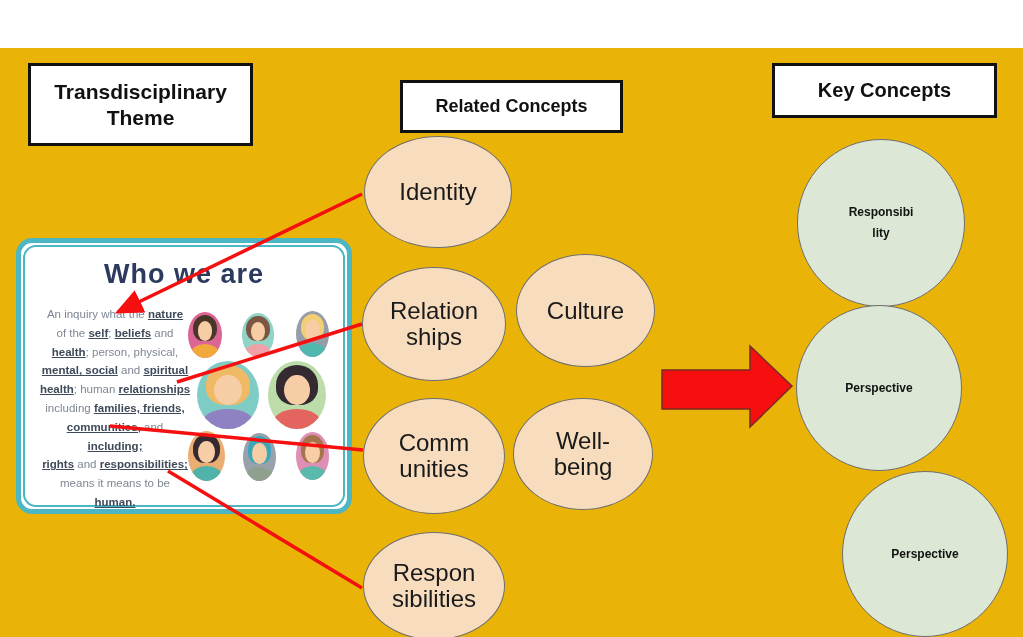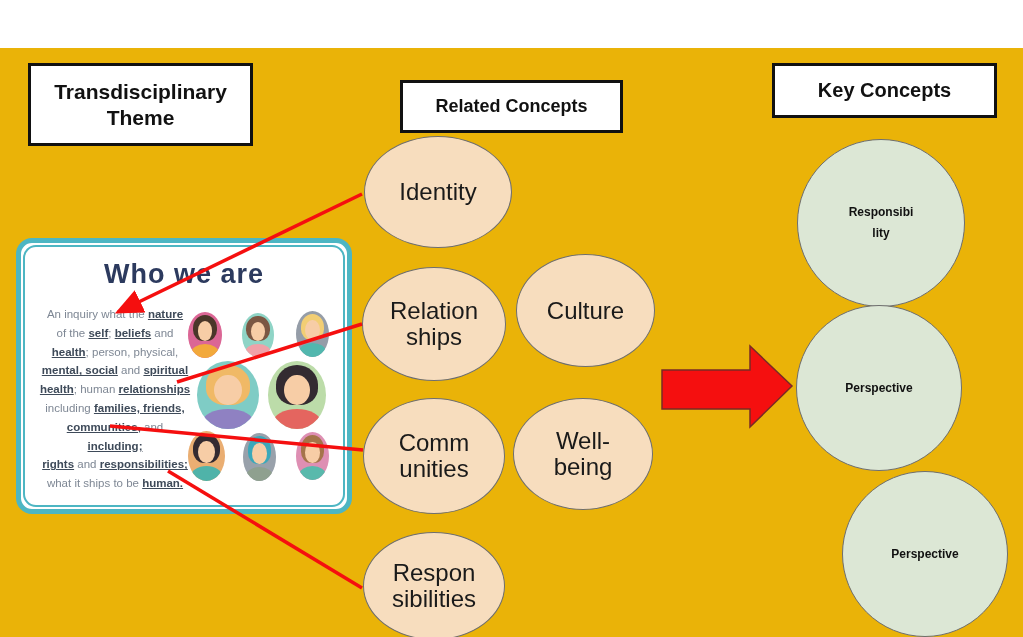--- a/index.html
+++ b/index.html
@@ -58,21 +58,21 @@
       <div id="card-title">Who we are</div>
       <div id="card-desc">
           <div><span>An inquiry what the </span><span class="b">nature</span></div>
           <div><span>of the </span><span class="b">self</span><span>; </span><span class="b">beliefs</span><span> and</span></div>
           <div><span class="b">health</span><span>; person, physical,</span></div>
           <div><span class="b">mental, social</span><span> and </span><span class="b">spiritual</span></div>
           <div><span class="b">health</span><span>; human </span><span class="b">relationships</span></div>
           <div><span>including </span><span class="b">families, friends,</span></div>
           <div><span class="b">communities,</span><span> and </span><span class="b">including;</span></div>
           <div><span class="b">rights</span><span> and </span><span class="b">responsibilities;</span></div>
-          <div><span>what it ships to be </span><span class="b">human.</span></div>
+          <div><span>means it means to be </span><span class="b">human.</span></div>
         </div>
       <div id="avatars">
           <div class="avatar" style="left: 163px; top: 65px; width: 34px; height: 46px; background: rgb(219, 102, 149);">
             <div class="hair" style="background: rgb(74, 54, 41);"></div>
             <div class="face"></div>
             <div class="shirt" style="background: rgb(242, 169, 59);"></div>
           </div>
           <div class="avatar" style="left: 217px; top: 66px; width: 32px; height: 44px; background: rgb(143, 212, 198);">
             <div class="hair" style="background: rgb(123, 87, 67);"></div>
             <div class="face"></div>

